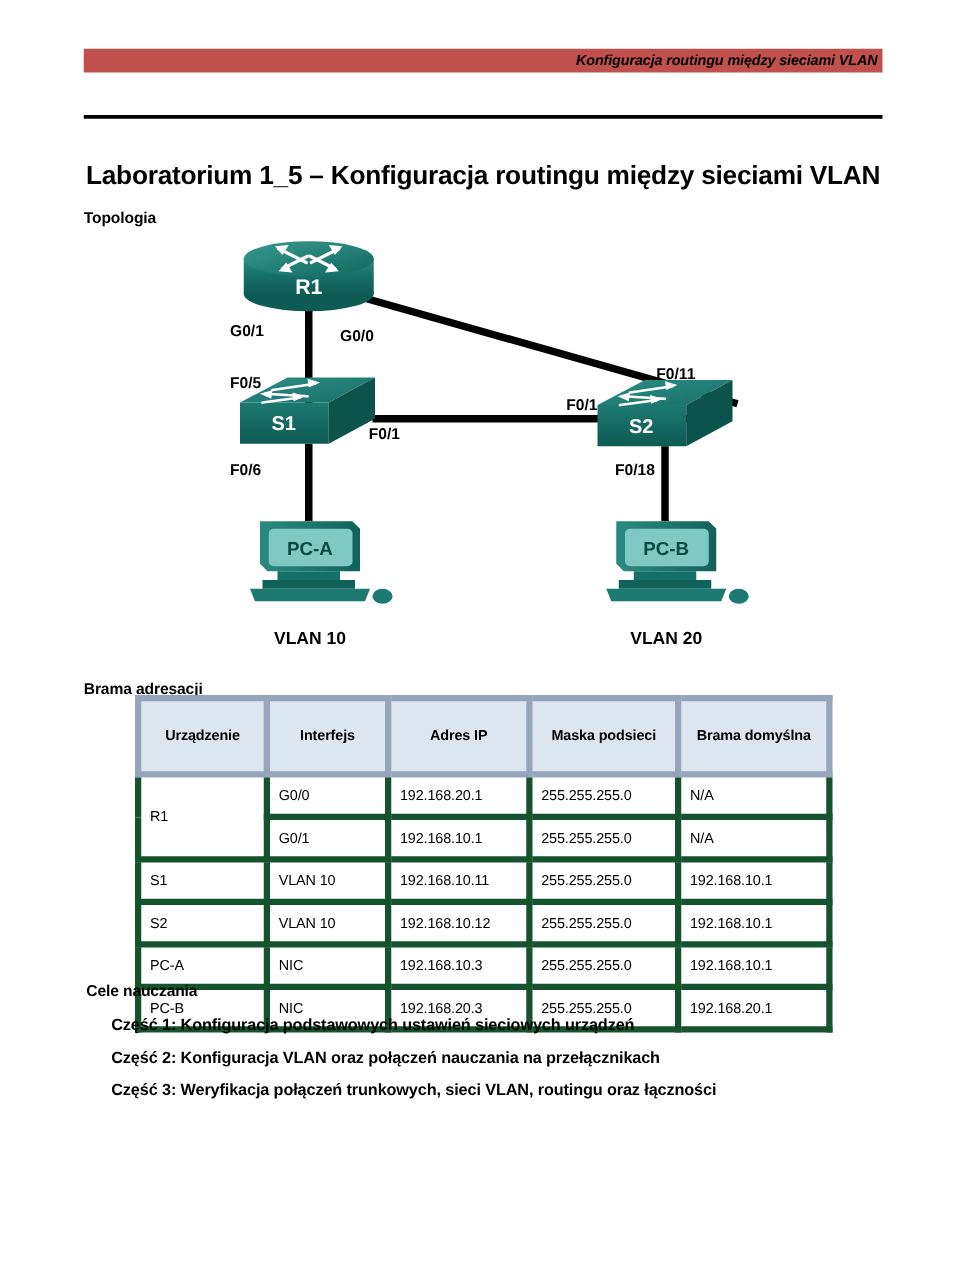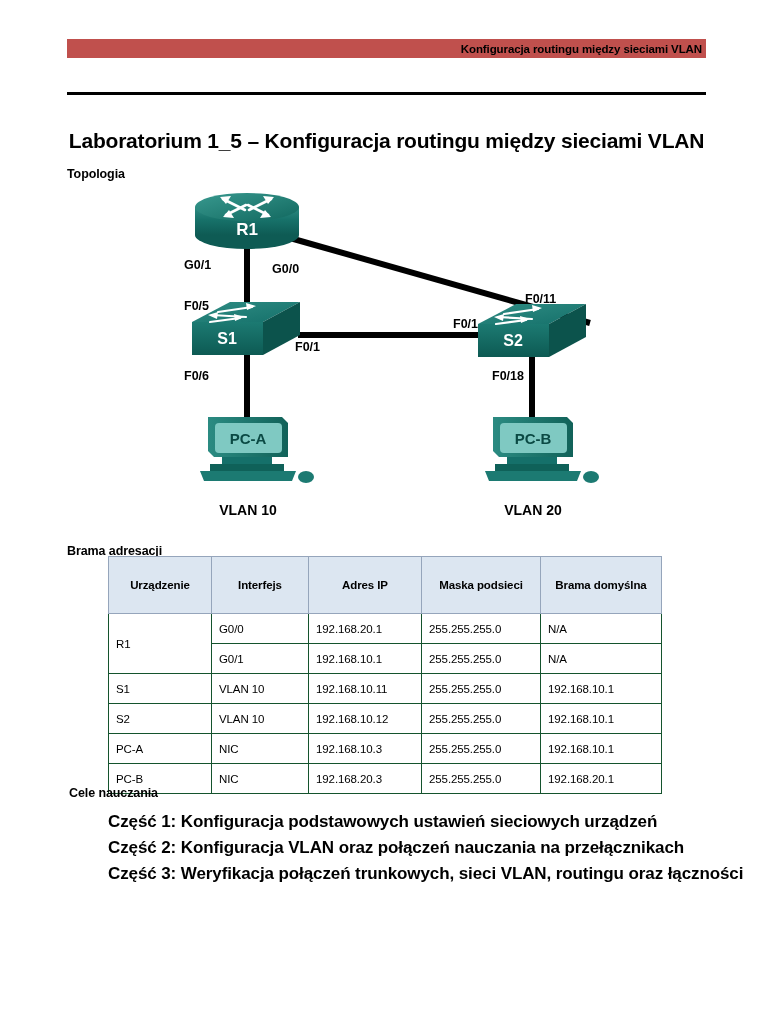--- a/index.html
+++ b/index.html
@@ -29,20 +29,21 @@
   .header-bar-text {
     position: absolute;
     right: 4px;
     top: 50%;
     transform: translateY(-50%);
     font-size: 11.5px;
     font-weight: bold;
     color: #000000;
     white-space: nowrap;
     letter-spacing: -0.1px;
+    font-style: italic;
   }
 
   
   .top-rule {
     position: absolute;
     left: 67px;
     top: 92px;
     width: 639px;
     height: 0;
     border-top: 3px solid #000000;
@@ -88,21 +89,21 @@
     position: absolute;
     left: 108px;
     top: 556px;
     width: 553px;
     border-collapse: collapse;
     table-layout: fixed;
     font-size: 11.5px;
   }
   .addr-table th,
   .addr-table td {
-    border: 1px solid #14532d;
+    border: 5px solid #14532d;
     padding: 5px 7px;
     vertical-align: middle;
     letter-spacing: -0.1px;
   }
   .addr-table thead th {
     background: #dce6f1;
     text-align: center;
     font-weight: bold;
     height: 46px;
     line-height: 1.25;
@@ -117,25 +118,24 @@
   .col-device  { width: 103px; }
   .col-iface   { width: 97px; }
   .col-ip      { width: 113px; }
   .col-mask    { width: 119px; }
   .col-gateway { width: 121px; }
 
   
   .objective {
     position: absolute;
     left: 89px;
-    font-size: 17px;
+    font-size: 13px;
     font-weight: bold;
     letter-spacing: -0.1px;
     white-space: nowrap;
-    margin-left: 19px;
   }
   #objective-0 { top: 812px; }
   #objective-1 { top: 838px; }
   #objective-2 { top: 864px; }
 </style>
 </head>
 <body>
 
 <div class="header-bar">
   <span class="header-bar-text">Konfiguracja routingu między sieciami VLAN</span>

